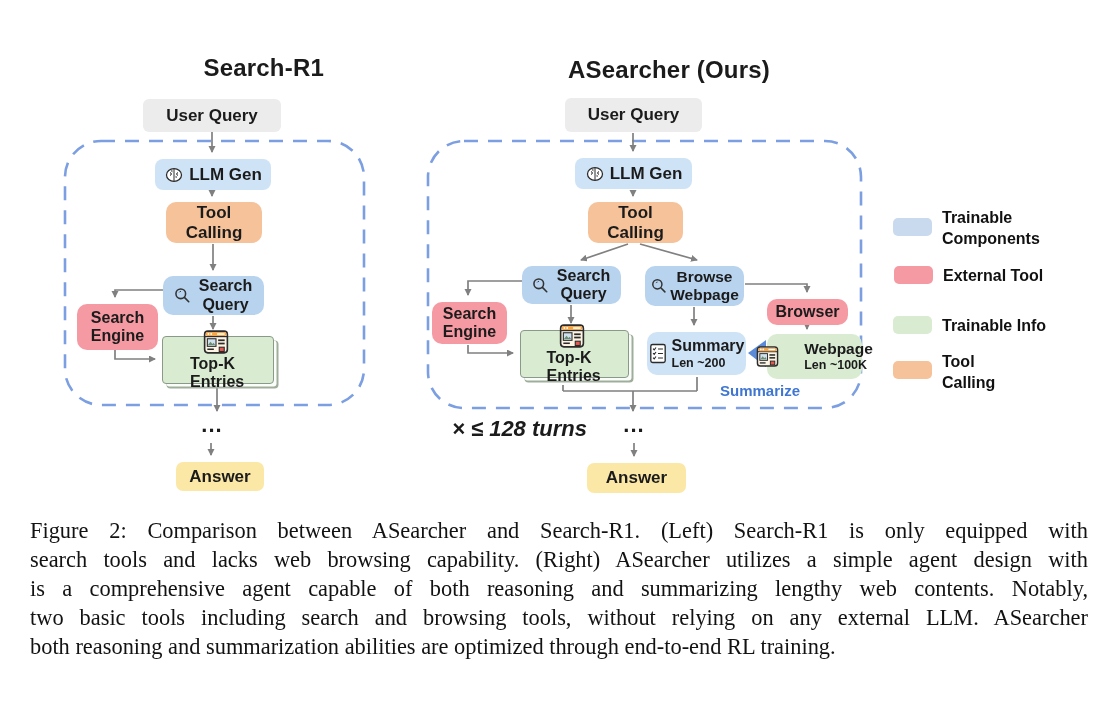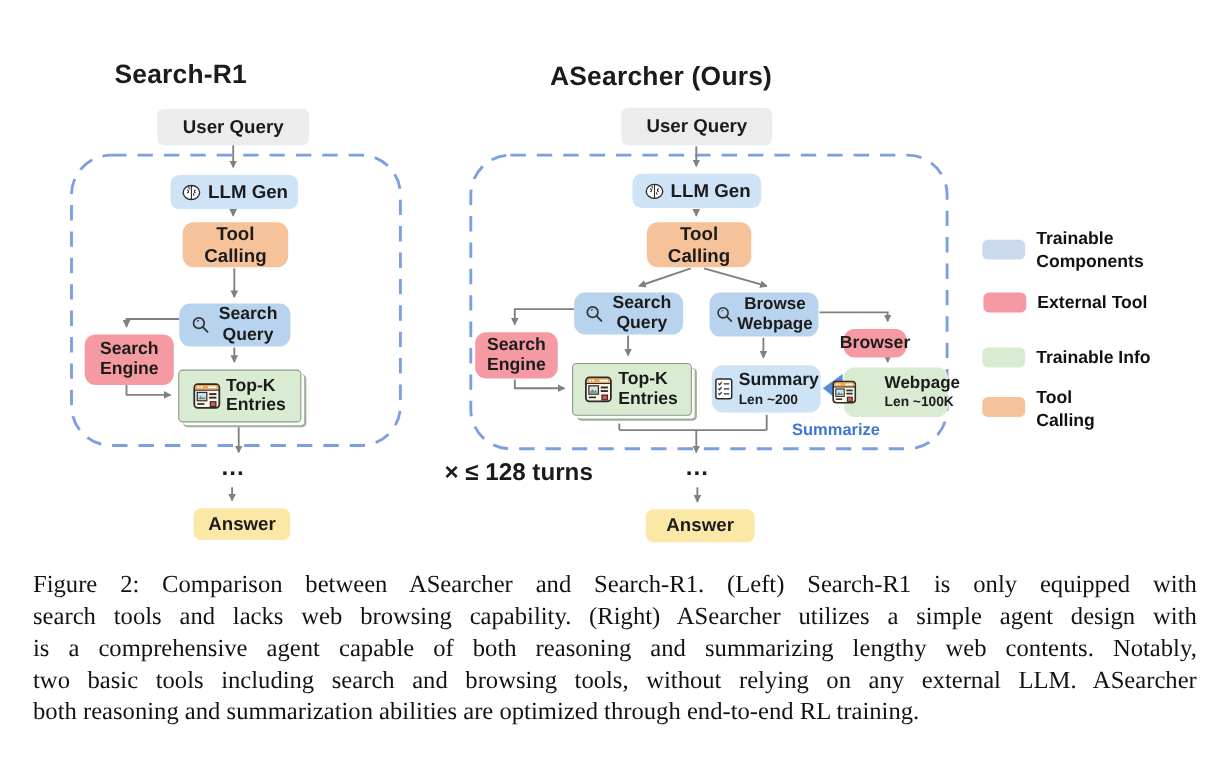--- a/index.html
+++ b/index.html
@@ -1,32 +1,32 @@
 <!DOCTYPE html>
 <html style="--box-gray: #ececec; --box-blue: #cfe3f6; --box-blue-deep: #b7d3ee; --box-red: #f59aa3; --box-green: #d9ecd2; --green-border: #8a998a; --box-orange: #f6c29a; --box-yellow: #fce8a6; --dash-blue: #7c9fe2; --arrow-gray: #808080; --accent-blue: #3f76d2; --text-dark: #1b1b1b;"><head>
 <meta charset="utf-8">
 <style>
   html,body{margin:0;padding:0;background:#ffffff;}
   .stage{position:relative;width:1116px;height:711px;background:#fff;overflow:hidden;
          font-family:"Liberation Sans",sans-serif;color:var(--text-dark,#1b1b1b);}
   .abs{position:absolute;}
   svg.connectors{position:absolute;left:0;top:0;pointer-events:none;}
 
-  .panel-title{font-size:24px;font-weight:bold;text-align:left;letter-spacing:.2px;}
+  .panel-title{font-size:24px;font-weight:bold;text-align:right;letter-spacing:.2px;}
   .box{position:absolute;display:flex;align-items:center;justify-content:center;
        font-weight:bold;font-size:17px;line-height:1.15;text-align:center;box-sizing:border-box;}
   .gray{background:var(--box-gray);border-radius:6px;}
   .blue{background:var(--box-blue);border-radius:8px;}
   .blue2{background:var(--box-blue-deep);border-radius:10px;}
   .red{background:var(--box-red);border-radius:10px;font-size:16px;}
   .orange{background:var(--box-orange);border-radius:10px;}
   .yellow{background:var(--box-yellow);border-radius:7px;}
   .green{background:var(--box-green);border-radius:10px;}
   .green.stacked{border:1.4px solid var(--green-border);border-radius:4px;
-       box-shadow:3.5px 3.5px 0 -1px #fbfdfa,4.5px 4.5px 0 0 #9fae9b;}
+       box-shadow:3.5px 3.5px 0 -1px #fbfdfa,4.5px 4.5px 0 0 #9fae9b;flex-direction:column;}
   .box .ic{display:flex;align-items:center;justify-content:center;margin-right:5px;flex:0 0 auto;}
   .two{font-size:16px;}
   .sub{font-size:12.5px;}
   .turns{font-size:22px;font-weight:bold;white-space:nowrap;}
   .dots{font-size:22px;font-weight:bold;text-align:center;letter-spacing:1px;}
   .summarize{font-size:15px;font-weight:bold;color:var(--accent-blue);text-align:center;}
 
   .legend-item{position:absolute;display:flex;align-items:flex-start;}
   .swatch{width:39px;height:18px;border-radius:5px;flex:0 0 auto;}
   .legend-label{font-size:16px;font-weight:600;line-height:1.3;margin-left:10px;color:#111;}
@@ -181,21 +181,21 @@
         <line x1="13.2" y1="13.2" x2="18.2" y2="18.2" stroke="#333" stroke-width="1.9" stroke-linecap="round"></line>
       </svg>
     </span>
     <span style="width:70px;">Browse Webpage</span>
   </div>
 
   <div class="box red" style="left:432px;top:302px;width:75px;height:42px;padding:0 6px;">
     <span>Search Engine</span>
   </div>
 
-  <div class="box red" style="left:767px;top:299px;width:57px;height:26px;text-align:right;">
+  <div class="box red" style="left:767px;top:299px;width:81px;height:26px;text-align:right;">
     <span>Browser</span>
   </div>
 
   <div class="box green stacked two" style="left:520px;top:330px;width:109px;height:48px;">
     <span class="ic">
       <svg width="26" height="26" viewBox="0 0 24 24">
         <rect x="1.5" y="2" width="21" height="20" rx="3" fill="#fdf4e4" stroke="#2b2b2b" stroke-width="1.5"></rect>
         <path d="M1.5 7 h21" stroke="#2b2b2b" stroke-width="1.1"></path>
         <rect x="2.3" y="2.8" width="19.4" height="3.6" rx="1.8" fill="#f2a64e"></rect>
         <circle cx="5" cy="4.6" r=".9" fill="#fff"></circle>
@@ -244,21 +244,21 @@
       </svg>
     </span>
     <span style="text-align:left;">
       <span style="display:block;font-size:15.5px;">Webpage</span>
       <span class="sub" style="display:block;">Len ~100K</span>
     </span>
   </div>
 
   <div class="abs summarize" style="left:705px;top:382px;width:110px;">Summarize</div>
 
-  <div class="abs turns" style="left:404px;top:416px;">× ≤ 128 turns</div>
+  <div class="abs turns" style="left:452px;top:416px;font-style:italic;">× ≤ 128 turns</div>
   <div class="abs dots" style="left:618px;top:412px;width:32px;">...</div>
 
   <div class="box yellow" style="left:587px;top:463px;width:99px;height:30px;">
     <span>Answer</span>
   </div>
 
   <div class="legend-item" style="left:893px;top:208px;">
     <span class="swatch" style="margin-top: 10px; background: rgb(201, 217, 238);"></span>
     <span class="legend-label" style="width:115px;">Trainable Components</span>
   </div>

